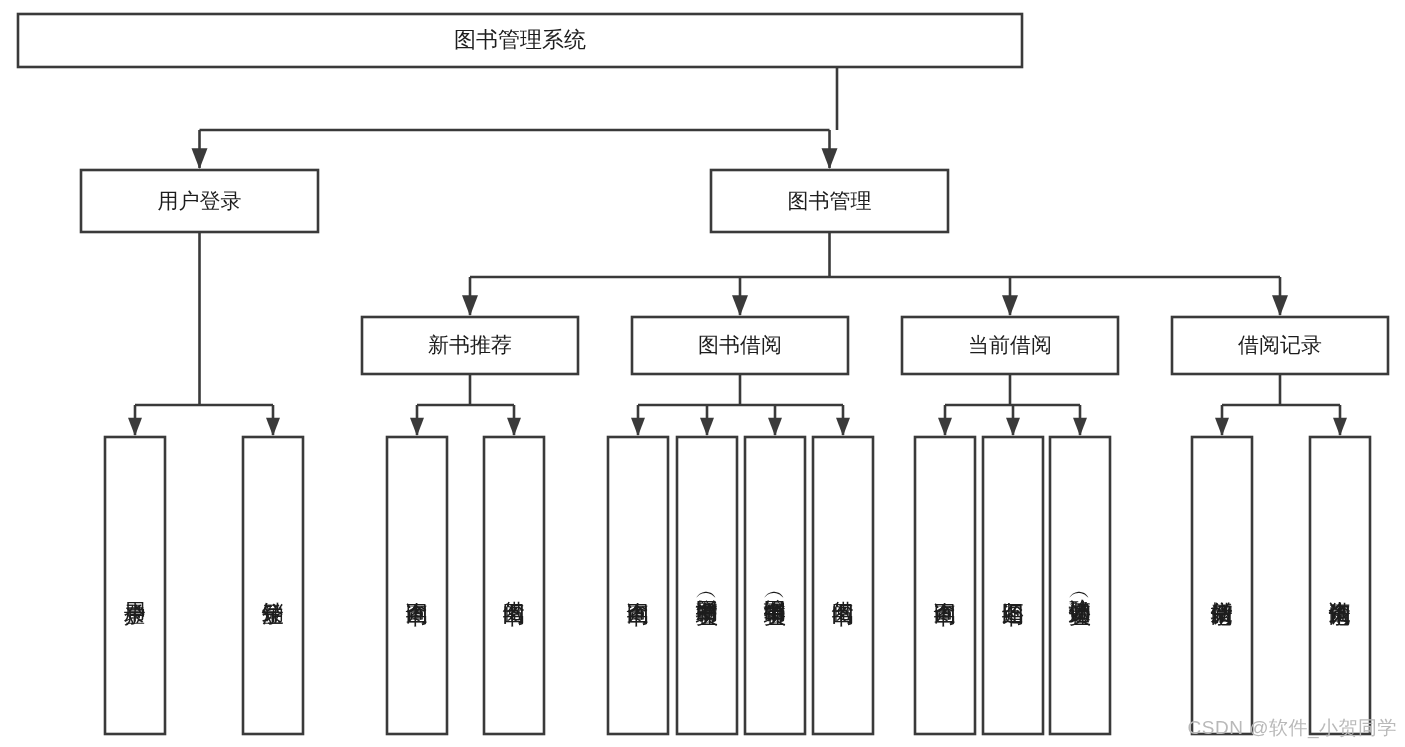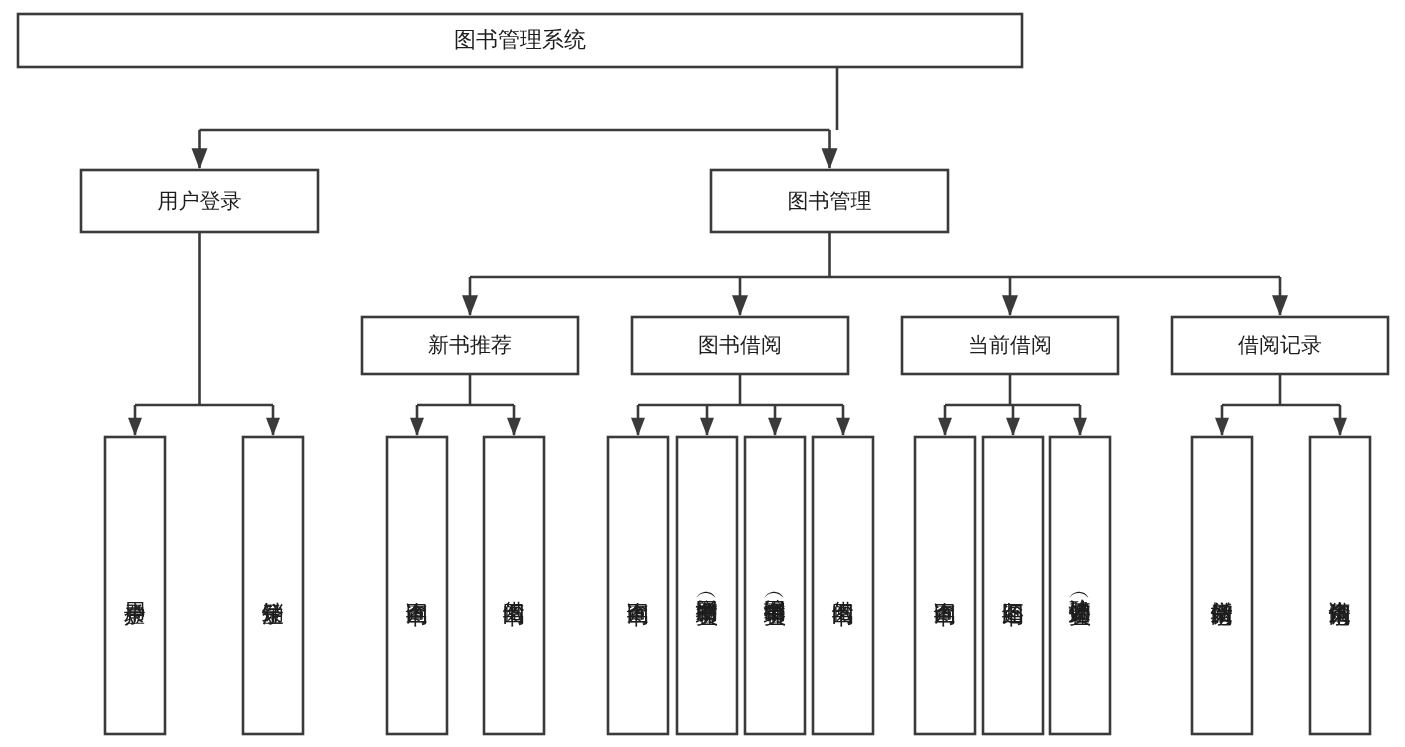--- a/index.html
+++ b/index.html
@@ -215,13 +215,14 @@
         <span class="leaf-label">确认归还（管理员）</span>
       </div>
       <div class="leaf-label-wrap" style="left: 1192px; top: 437px; width: 60px; height: 297px;">
         <span class="leaf-label">新增借阅记录</span>
       </div>
       <div class="leaf-label-wrap" style="left: 1310px; top: 437px; width: 60px; height: 297px;">
         <span class="leaf-label">查询借阅记录</span>
       </div>
     </div>
 
+  <div class="watermark">CSDN @软件_小贺同学</div>
 </div>
 
 </body></html>

